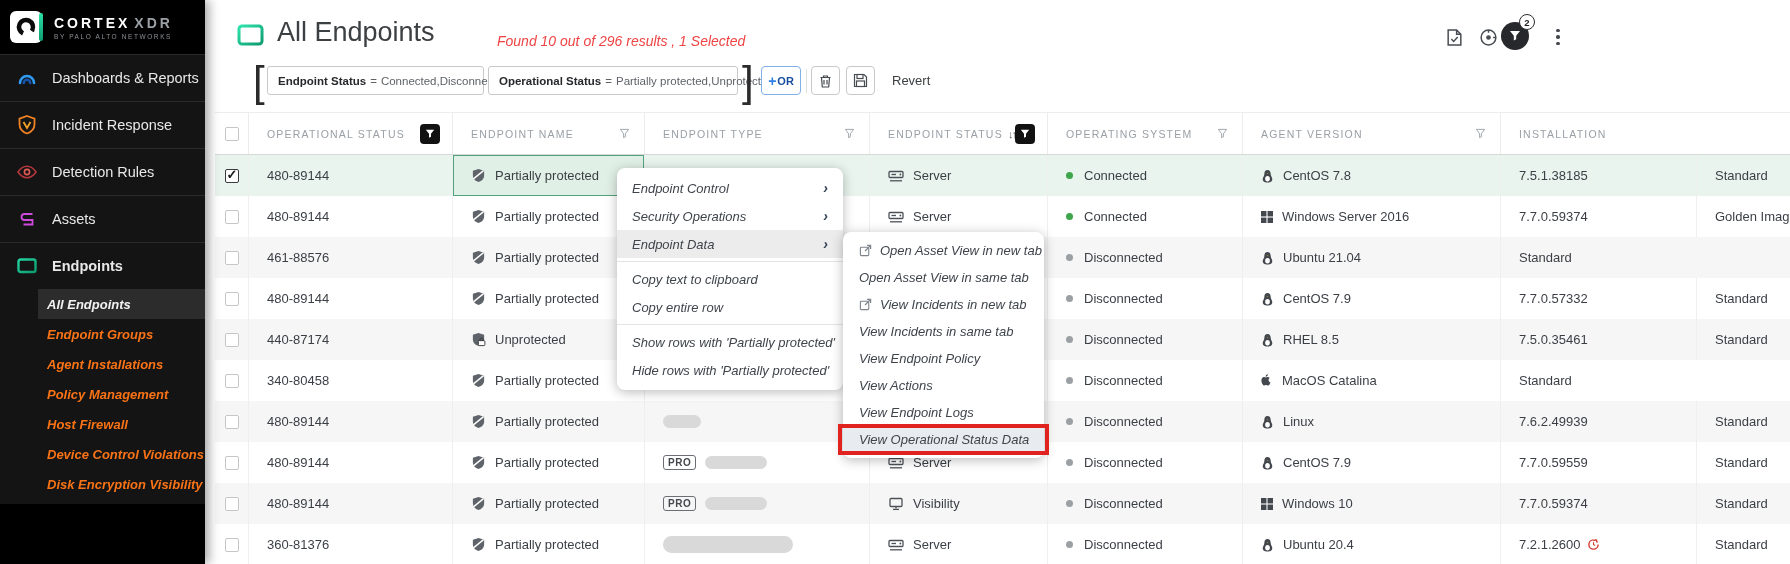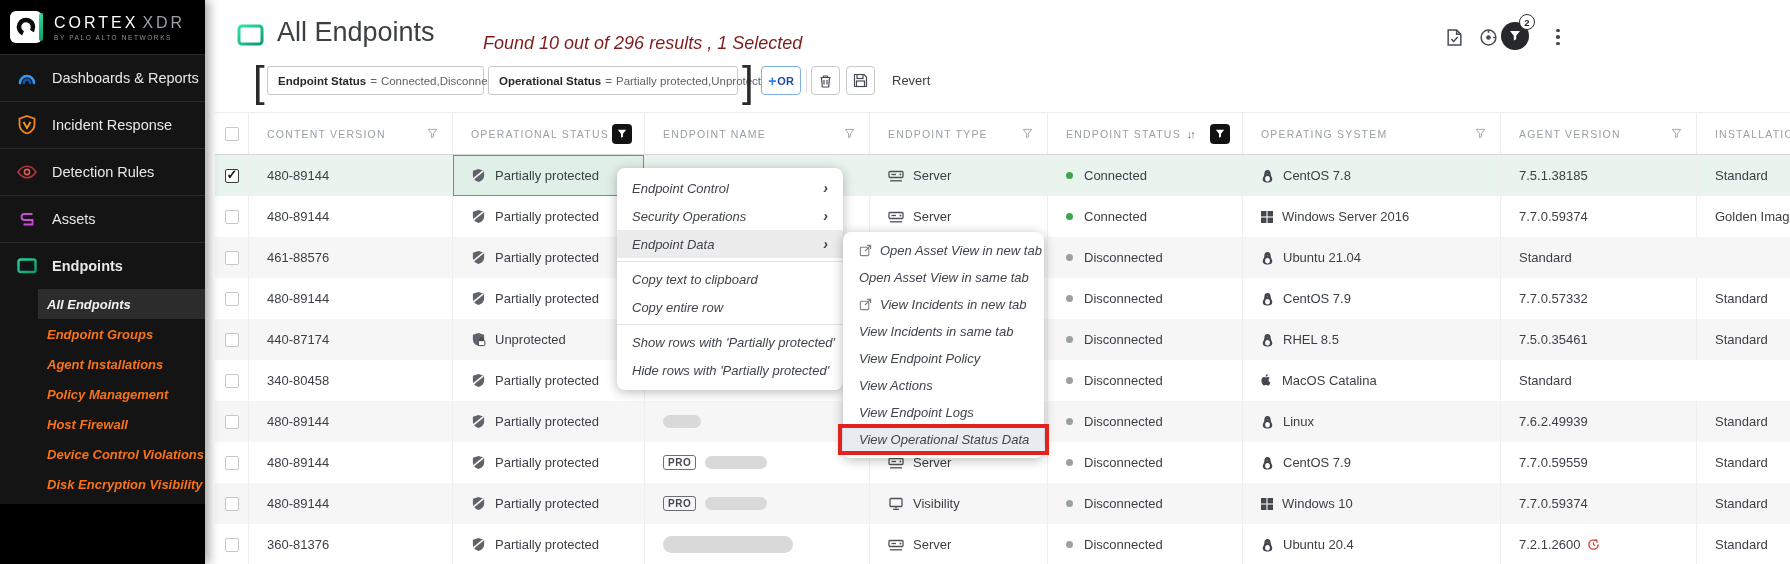--- a/index.html
+++ b/index.html
@@ -9,40 +9,40 @@
 
   
   .sidebar { position:absolute; left:0; top:0; width:205px; height:564px; background:#141414; z-index:30;
              box-shadow:4px 0 10px rgba(0,0,0,.35); }
   .logo-row { height:54px; background:#000; display:flex; align-items:center; padding-left:10px; }
   .logo-mark { position:relative; width:32px; height:32px; background:#fff; border-radius:6px;
                display:flex; align-items:center; justify-content:center; }
   .logo-stripe { position:absolute; right:-1px; top:2px; width:4px; height:28px; border-radius:2px;
                  background:linear-gradient(#2be0a4,#0d9b6f); }
   .brand-text { margin-left:12px; }
-  .brand-line1 { font-size:16px; font-weight:normal; letter-spacing:3px; color:#fff; }
+  .brand-line1 { font-size:14px; font-weight:bold; letter-spacing:3px; color:#fff; }
   .brand-line1 .xdr { color:#9aa0a6; margin-left:4px; }
   .brand-line2 { font-size:6.5px; letter-spacing:1.6px; color:#8d9196; margin-top:2px; }
   .side-div { height:1px; background:#2a2a2a; }
   .side-item { height:46px; display:flex; align-items:center; padding-left:16px; color:#e8e8e8;
                font-size:14.5px; cursor:pointer; }
   .side-item .side-ic { width:22px; height:22px; margin-right:14px; display:flex; align-items:center; justify-content:center; }
   .side-item.bold span.lbl { font-weight:bold; }
   .side-sub { margin-left:38px; padding-left:9px; height:30px; display:flex; align-items:center;
               color:#f97316; font-size:13px; font-style:italic; font-weight:bold; cursor:pointer; }
   .side-sub.active { background:#2c2c2c; color:#f2f2f2; }
   .side-bottom { position:absolute; bottom:0; left:0; width:100%; height:60px; background:#000; }
 
   
   .main { position:absolute; left:205px; top:0; width:1585px; height:564px; background:#fff; }
 
   .topbar { position:relative; height:66px; }
   .title-ic { position:absolute; left:32px; top:24px; }
   .page-title { position:absolute; left:72px; top:17px; font-size:27px; font-weight:400; color:#3c4043; }
-  .summary { position:absolute; left:278px; top:33px; font-size:18px; font-style:italic; color:#7f1d1d; }
+  .summary { position:absolute; left:292px; top:33px; font-size:14px; font-style:italic; color:#ef4444; }
   .top-ic { position:absolute; top:26px; width:22px; height:22px; display:flex; align-items:center; justify-content:center; cursor:pointer; }
   .avatar { position:absolute; top:22px; width:28px; height:28px; background:#26282b; border-radius:50%;
             display:flex; align-items:center; justify-content:center; cursor:pointer; }
   .badge { position:absolute; left:1314px; top:14px; width:16px; height:16px; background:#fff; border:1px solid #2b2b2b;
            border-radius:50%; font-size:9.5px; font-weight:bold; color:#222; display:flex; align-items:center; justify-content:center; z-index:2; }
   .kebab { position:absolute; left:1344px; top:24px; width:18px; height:26px; display:flex; flex-direction:column;
            align-items:center; justify-content:center; gap:3px; cursor:pointer; }
   .kebab i { width:3.5px; height:3.5px; border-radius:50%; background:#45484d; }
 
   
@@ -286,28 +286,20 @@
           </svg>
       </button>
       <span class="revert" style="left:687px">Revert</span>
     </div>
 
     <div class="table">
       <div class="grid thead">
         <div class="th">
             <span class="cb"></span>
           </div>
-        <div class="th">
-          <span class="th-label">CONTENT VERSION</span>
-          <span class="funnel">
-              <svg width="11" height="11" viewBox="0 0 12 12">
-                <path d="M1.5 1.5h9L7 6.2v3.4l-2 .9V6.2z" fill="none" stroke="#9aa0a6"></path>
-              </svg>
-            </span>
-        </div>
         <div class="th">
           <span class="th-label">OPERATIONAL STATUS</span>
           <span class="funnel-active">
               <svg width="10" height="10" viewBox="0 0 12 12">
                 <path d="M1 1h10L7.2 5.8v3.4L4.8 10.4V5.8z" fill="#fff"></path>
               </svg>
             </span>
         </div>
         <div class="th">
           <span class="th-label">ENDPOINT NAME</span>

